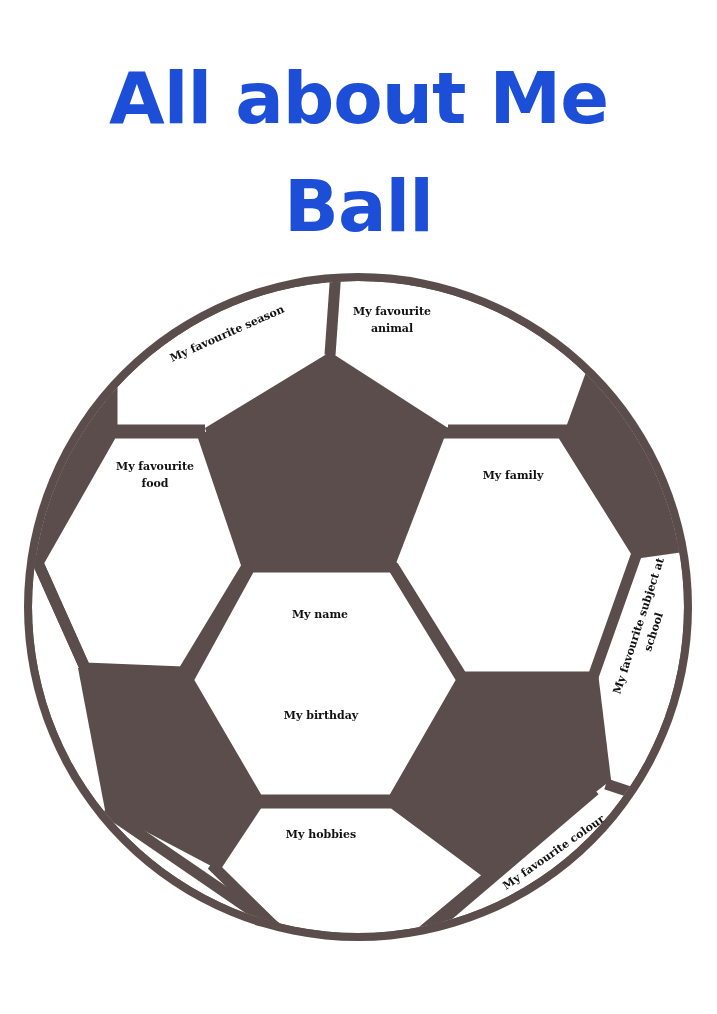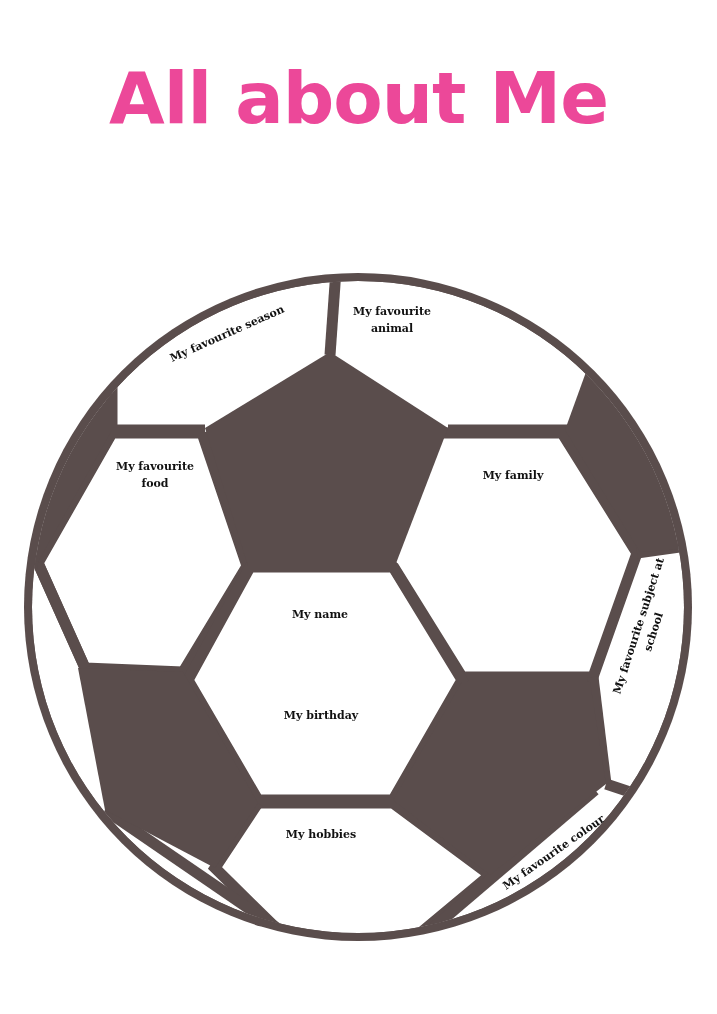--- a/index.html
+++ b/index.html
@@ -2,33 +2,34 @@
 <html><head>
   <meta charset="utf-8">
   <style>
     html, body { margin: 0; padding: 0; background: #ffffff; }
     body { width: 717px; height: 1014px; position: relative; overflow: hidden; }
     .title {
       position: absolute; left: 0; top: 44px; width: 717px;
       text-align: center;
       font-family: "DejaVu Sans", sans-serif;
       font-weight: bold; font-size: 72px; line-height: 108px;
-      color: #ec4899; letter-spacing: -1px;
+      color: #1d4ed8; letter-spacing: -1px;
     }
     .ball { position: absolute; left: 0; top: 0; }
     .lbl {
       font-family: "DejaVu Serif", serif;
       font-weight: bold; font-size: 11px; fill: #111111;
     }
   </style>
 </head>
 <body>
 
 <div class="title">
   <div>All about Me</div>
+  <div>Ball</div>
 </div>
 
 <svg class="ball" width="717" height="1014" viewBox="0 0 717 1014" xmlns="http://www.w3.org/2000/svg">
   <defs>
     <clipPath id="ballclip">
       <circle cx="358" cy="607" r="326"></circle>
     </clipPath>
   </defs>
 
   <circle cx="358" cy="607" r="334" fill="#5a4d4c"></circle>

